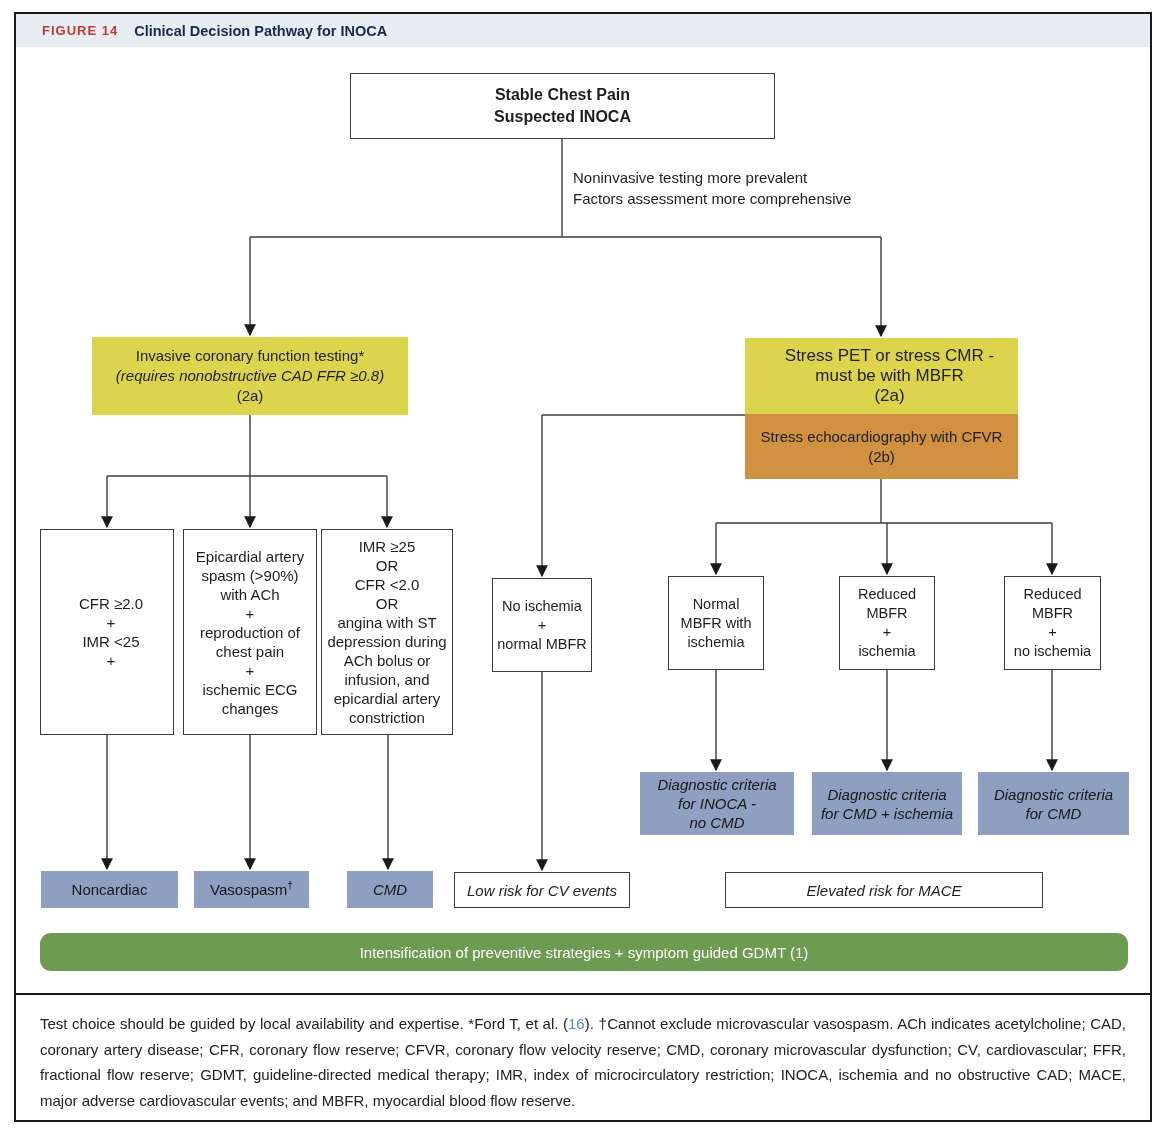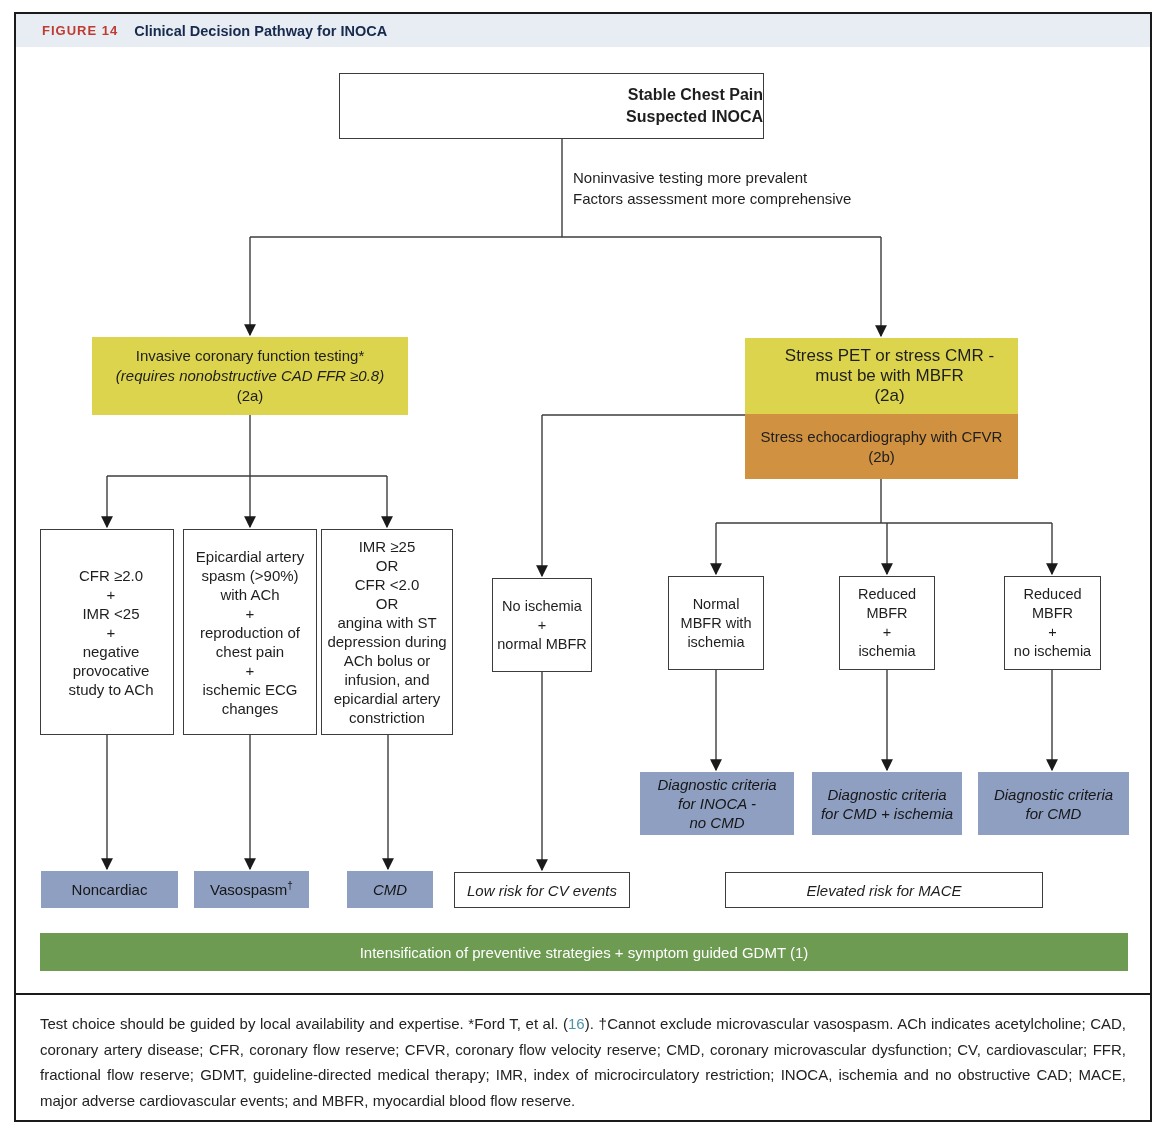--- a/index.html
+++ b/index.html
@@ -19,21 +19,21 @@
   svg.wires{position:absolute;left:0;top:0;width:1170px;height:1141px;pointer-events:none;}
   svg.wires line{stroke:var(--line);stroke-width:1.4px;}
 
   .box{position:absolute;box-sizing:border-box;display:flex;flex-direction:column;justify-content:center;align-items:center;text-align:center;}
   .bordered{border:1.5px solid var(--line);background:#fff;}
   .b-yellow{background:var(--yellow);}
   .b-orange{background:var(--orange);}
   .b-blue{background:var(--blue);}
   .b-green{background:var(--green);}
 
-  .topbox{left:339px;top:73px;width:425px;height:66px;font-weight:bold;font-size:16px;line-height:22px;align-items:flex-end;}
+  .topbox{left:350px;top:73px;width:425px;height:66px;font-weight:bold;font-size:16px;line-height:22px;}
   .factors{left:916px;top:72px;width:192px;height:218px;border:1.5px solid #4a4a4a;background:#fff;position:absolute;box-sizing:border-box;font-size:14.5px;}
   .factors .ftitle{padding:8px 10px 7px 10px;border-bottom:1.5px solid #4a4a4a;line-height:19px;}
   .factors ul{margin:7px 4px 0 6px;padding:0 4px 0 14px;list-style:none;}
   .factors li{position:relative;margin-bottom:7px;line-height:18px;}
   .factors li::before{content:"\2022";position:absolute;left:-12px;top:0;font-size:13px;}
   .note{position:absolute;left:573px;top:167px;width:330px;font-size:15px;line-height:21px;text-align:left;}
 
   .inv-box{left:92px;top:337px;width:316px;height:78px;font-size:15px;line-height:20px;}
   .pet-box{left:745px;top:338px;width:273px;height:76px;font-size:17px;line-height:20px;padding-left:16px;}
   .echo-box{left:745px;top:414px;width:273px;height:65px;font-size:15px;line-height:20px;}
@@ -57,21 +57,21 @@
   .result{font-size:15px;color:#161616;}
   .res1{left:41px;top:871px;width:137px;height:37px;}
   .res2{left:194px;top:871px;width:115px;height:37px;}
   .res3{left:347px;top:871px;width:86px;height:37px;font-style:italic;}
   .res2 sup{font-size:10px;line-height:0;}
 
   .risk{font-style:italic;font-size:15px;}
   .lowrisk{left:454px;top:872px;width:176px;height:36px;}
   .mace{left:725px;top:872px;width:318px;height:36px;}
 
-  .gdmt{left:40px;top:933px;width:1088px;height:38px;color:#fff;font-size:15px;}
+  .gdmt{left:40px;top:933px;width:1088px;height:38px;color:#fff;font-size:15px;border-radius:11px;}
 
   .captionpanel{position:absolute;left:16px;top:993px;width:1134px;height:127px;border-top:2px solid #1a1a1a;background:#fff;box-sizing:border-box;}
   .captiontext{margin:16px 24px 16px 24px;font-size:15px;line-height:25.5px;text-align:justify;color:#222;}
   .cite{color:var(--link_teal);cursor:pointer;}
 </style>
 </head>
 <body>
 
 <div id="page">
   <div class="frame"></div>
@@ -143,21 +143,20 @@
   <div class="box b-orange echo-box">
     <div>Stress echocardiography with CFVR</div>
     <div>(2b)</div>
   </div>
 
   <div class="box bordered crit crit1">
     <div>CFR ≥2.0</div>
     <div>+</div>
     <div>IMR &lt;25</div>
     <div>+</div>
-    <div>negative provocative study to ACh</div>
   </div>
 
   <div class="box bordered crit crit2">
     <div>Epicardial artery spasm (&gt;90%) with ACh</div>
     <div>+</div>
     <div>reproduction of chest pain</div>
     <div>+</div>
     <div>ischemic ECG changes</div>
   </div>
 

